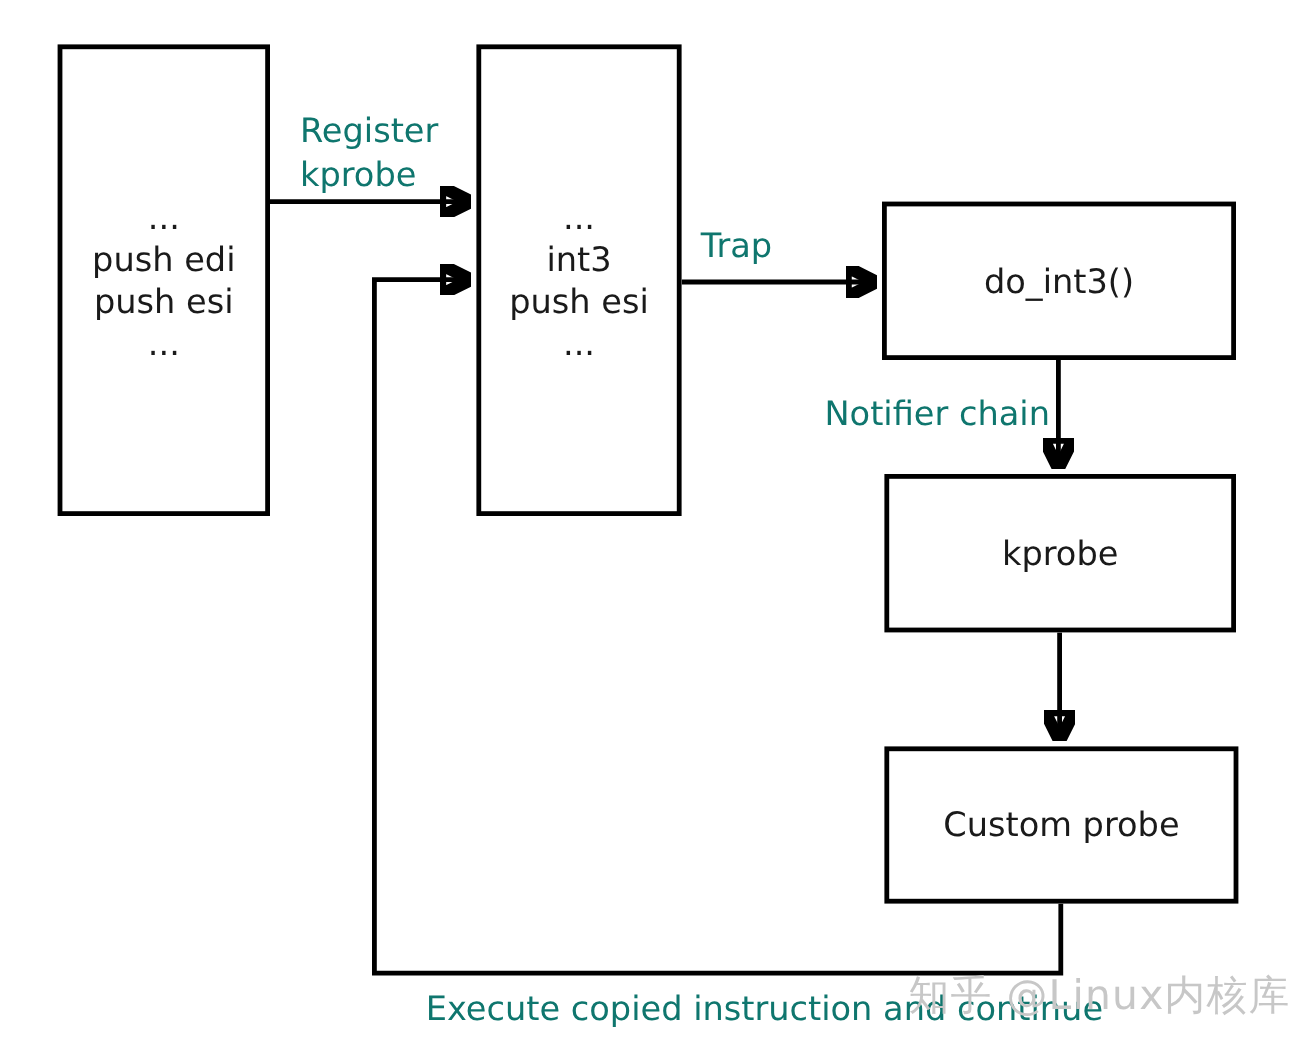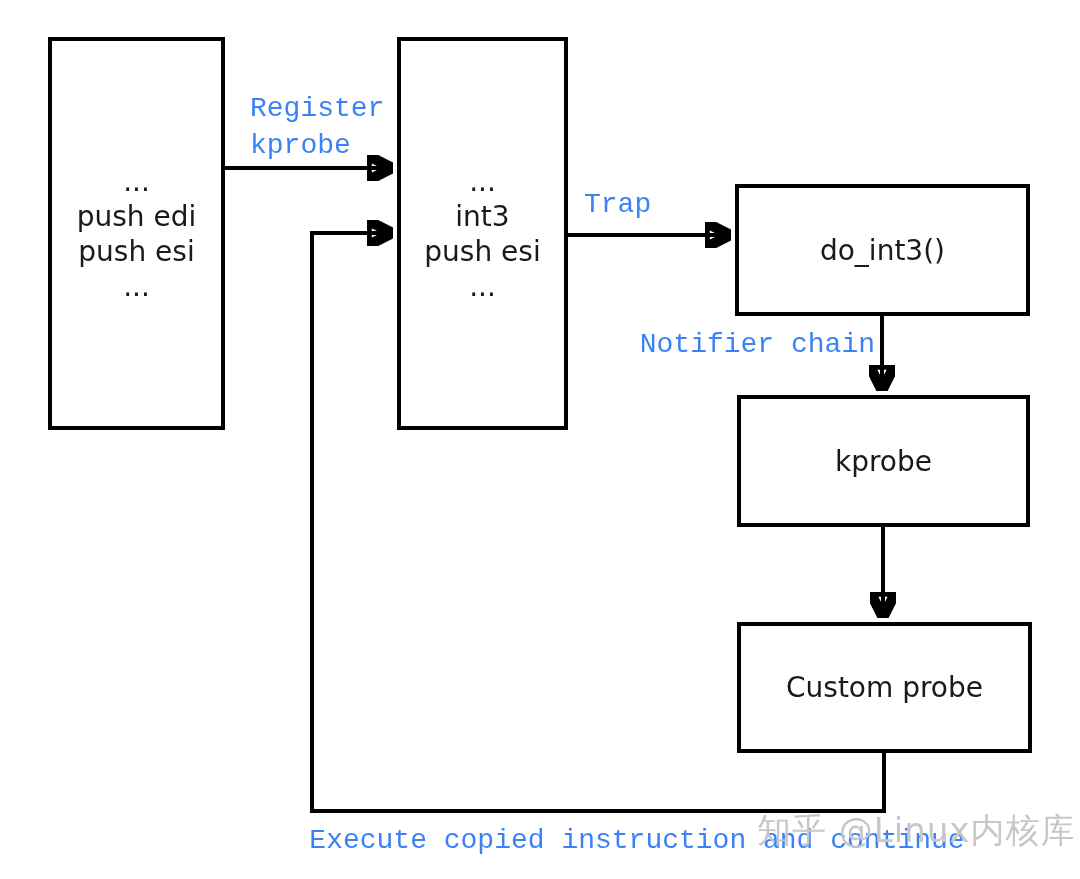--- a/index.html
+++ b/index.html
@@ -35,22 +35,21 @@
     text-align: center;
     font-size: 28px;
     line-height: 35px;
   }
   .node .code-lines { white-space: pre-line; }
   .edge-label {
     position: absolute;
     font-size: 28px;
     line-height: 37px;
     white-space: pre-line;
-    color: #3b82f6;
-    font-family: Liberation Mono, monospace;
+    color: #0f766e;
   }
   .label-register { left: 250px; top: 90px; text-align: left; }
   .label-trap { left: 584px; top: 186px; }
   .label-notifier { right: 205px; top: 326px; text-align: left; }
   .label-execute {
     left: 637px; top: 822px;
     transform: translateX(-50%);
     white-space: nowrap;
     text-align: center;
   }
@@ -89,21 +88,21 @@
 ...</div>
   </div>
 
   <div class="node" style="left:397px; top:37px; width:171px; height:393px;">
     <div class="code-lines">...
 int3
 push esi
 ...</div>
   </div>
 
-  <div class="node" style="left:735px; top:168px; width:295px; height:132px;margin-top:16px;">
+  <div class="node" style="left:735px; top:168px; width:295px; height:132px;">
     <div>do_int3()</div>
   </div>
 
   <div class="node" style="left:737px; top:395px; width:293px; height:132px;">
     <div>kprobe</div>
   </div>
 
   <div class="node" style="left:737px; top:622px; width:295px; height:131px;text-align:right;">
     <div>Custom probe</div>
   </div>

